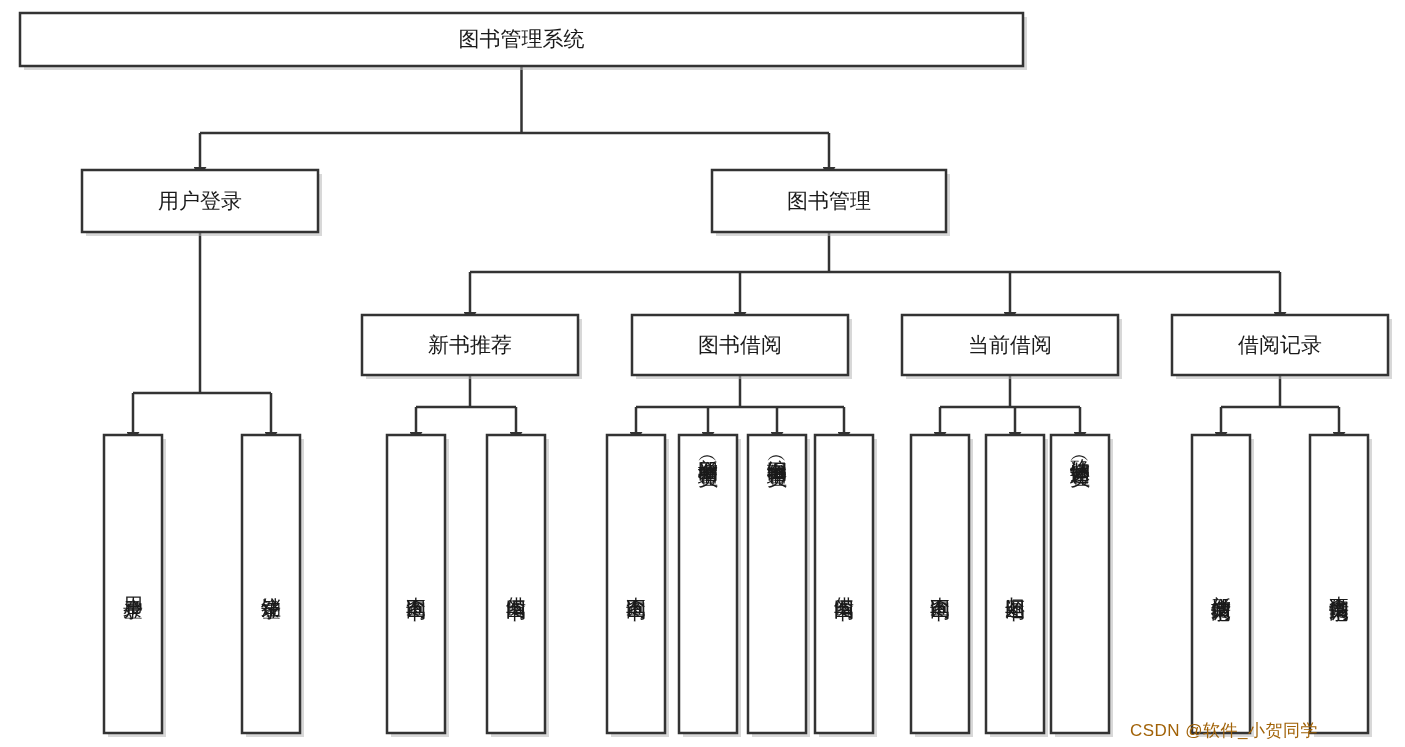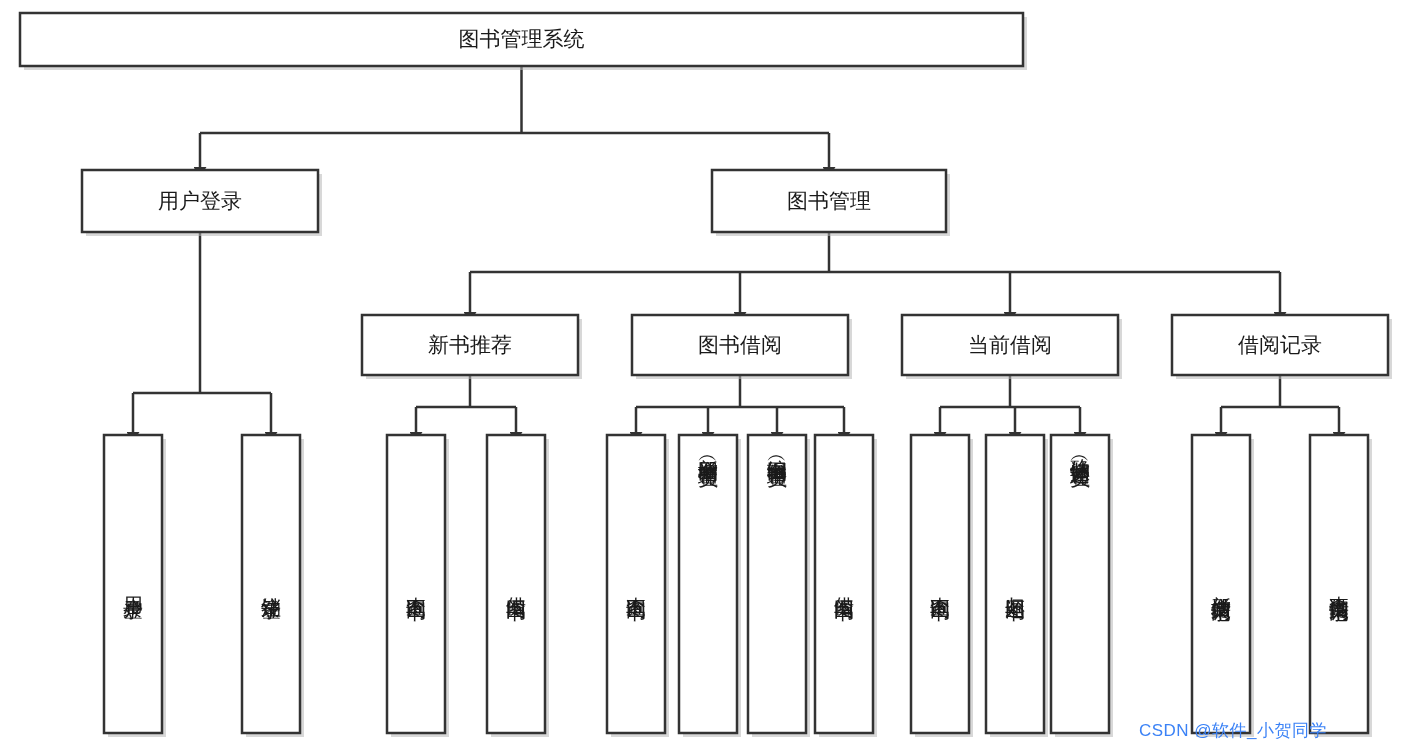--- a/index.html
+++ b/index.html
@@ -58,25 +58,25 @@
     line-height: 1.12;
     color: #1a1a1a;
     writing-mode: vertical-rl;
     text-orientation: upright;
     white-space: nowrap;
     letter-spacing: 1.5px;
     pointer-events: none;
   }
   .watermark {
     position: absolute;
-    right: 4px;
+    right: 13px;
     bottom: 5px;
     font-family: "Liberation Sans", "DejaVu Sans", sans-serif;
     font-size: 17px;
-    color: #3b82f6;
+    color: #a16207;
     white-space: nowrap;
     letter-spacing: 0.5px;
     text-align: center;
   }
 </style>
 </head>
 <body>
 
 <div id="diagram-root">
 

